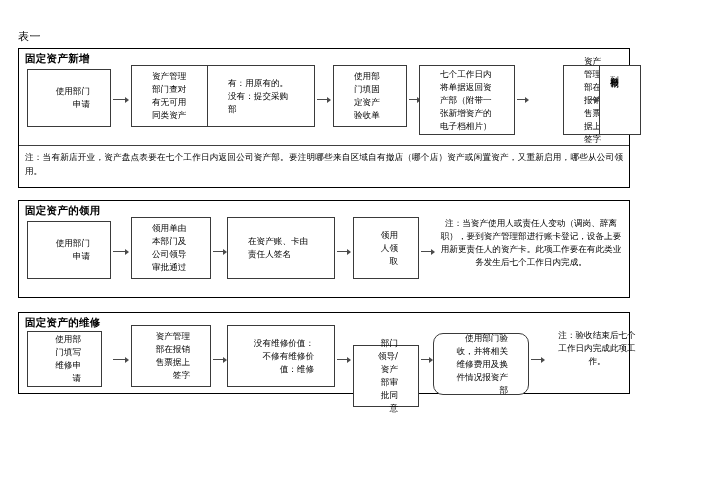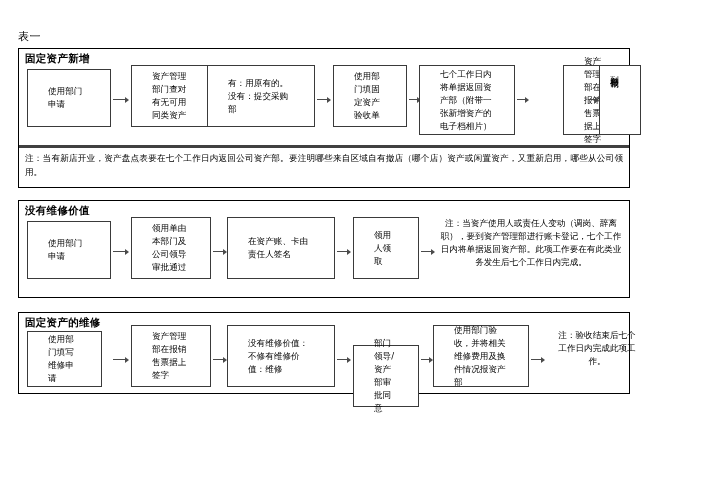--- a/index.html
+++ b/index.html
@@ -73,21 +73,21 @@
     border: 1px solid #3a3a3a;
     box-sizing: border-box;
     background: #fff;
     display: flex;
     align-items: center;
     font-size: 8.6px;
     line-height: 13px;
     padding: 3px 20px;
   }
   .fbox .txt { width: 100%; }
-  .fbox.center .txt { text-align: left; }
+  .fbox.center .txt { text-align: right; }
   .fbox.left   .txt { text-align: left; }
 
   
   .fbox.vertical {
     writing-mode: vertical-rl;
     text-orientation: upright;
     align-items: flex-start;
     justify-content: flex-start;
     line-height: 11px;
     letter-spacing: 1px;
@@ -101,26 +101,25 @@
     line-height: 13px;
     text-align: center;
     box-sizing: border-box;
   }
 
   
   .note-strip {
     position: absolute;
     left: 0;
     box-sizing: border-box;
-    border-top: 3px solid #404040;
+    border-top: 1px solid #404040;
     font-size: 8.6px;
     line-height: 14px;
     padding: 4px 6px 0 6px;
     text-align: justify;
-    font-family: Liberation Mono, monospace;
   }
 
   
   .arrow {
     position: absolute;
     height: 7px;
     display: flex;
     align-items: center;
   }
   .arrow .shaft {
@@ -196,21 +195,21 @@
   </div>
 
   <div class="fbox vertical" style="left:580px; top:16px; width:24px; height:70px;">
     <div class="txt">到财务报销</div>
   </div>
 
   <div class="note-strip" style="top:96px; width:610px; height:42px;">注：当有新店开业，资产盘点表要在七个工作日内返回公司资产部。要注明哪些来自区域自有撤店（哪个店）资产或闲置资产，又重新启用，哪些从公司领用。</div>
 </div>
 
 <div class="section" id="section-2">
-  <div class="section-header">没有维修价值</div>
+  <div class="section-header">固定资产的领用</div>
 
   <div class="fbox center" style="left:8px; top:20px; width:84px; height:58px;">
     <div class="txt">使用部门申请</div>
   </div>
   <div class="arrow" style="left:94px; top:47px; width:16px;">
     <div class="shaft"></div>
       <div class="head"></div>
   </div>
 
   <div class="fbox left" style="left:112px; top:16px; width:80px; height:62px;">
@@ -230,21 +229,21 @@
   </div>
 
   <div class="fbox center" style="left:334px; top:16px; width:66px; height:62px;">
     <div class="txt">领用人领取</div>
   </div>
   <div class="arrow" style="left:402px; top:47px; width:14px;">
     <div class="shaft"></div>
       <div class="head"></div>
   </div>
 
-  <div class="inline-note" style="left:418px; top:16px; width:188px; height:64px;">注：当资产使用人或责任人变动（调岗、辞离职），要到资产管理部进行账卡登记，七个工作日内将单据返回资产部。此项工作要在有此类业务发生后七个工作日内完成。</div>
+  <div class="inline-note" style="left:418px; top:16px; width:188px; height:64px;">注：当资产使用人或责任人变动（调岗、辞离职），要到资产管理部进行账卡登记，设备上要用新更责任人的资产卡。此项工作要在有此类业务发生后七个工作日内完成。</div>
 </div>
 
 <div class="section" id="section-3">
   <div class="section-header">固定资产的维修</div>
 
   <div class="fbox center" style="left:8px; top:18px; width:75px; height:56px;">
     <div class="txt">使用部门填写维修申请</div>
   </div>
   <div class="arrow" style="left:94px; top:43px; width:16px;">
     <div class="shaft"></div>
@@ -268,21 +267,21 @@
   </div>
 
   <div class="fbox center" style="left:334px; top:12px; width:66px; height:62px;margin-top:20px;">
     <div class="txt">部门领导/资产部审批同意</div>
   </div>
   <div class="arrow" style="left:402px; top:43px; width:12px;">
     <div class="shaft"></div>
       <div class="head"></div>
   </div>
 
-  <div class="fbox center" style="left:414px; top:12px; width:96px; height:62px;">
+  <div class="fbox center" style="left:414px; top:20px; width:96px; height:62px;border-radius:10px;">
     <div class="txt">使用部门验收，并将相关维修费用及换件情况报资产部</div>
   </div>
   <div class="arrow" style="left:512px; top:43px; width:14px;">
     <div class="shaft"></div>
       <div class="head"></div>
   </div>
 
   <div class="inline-note" style="left:539px; top:16px; width:78px; height:56px;">注：验收结束后七个工作日内完成此项工作。</div>
 </div>
 

